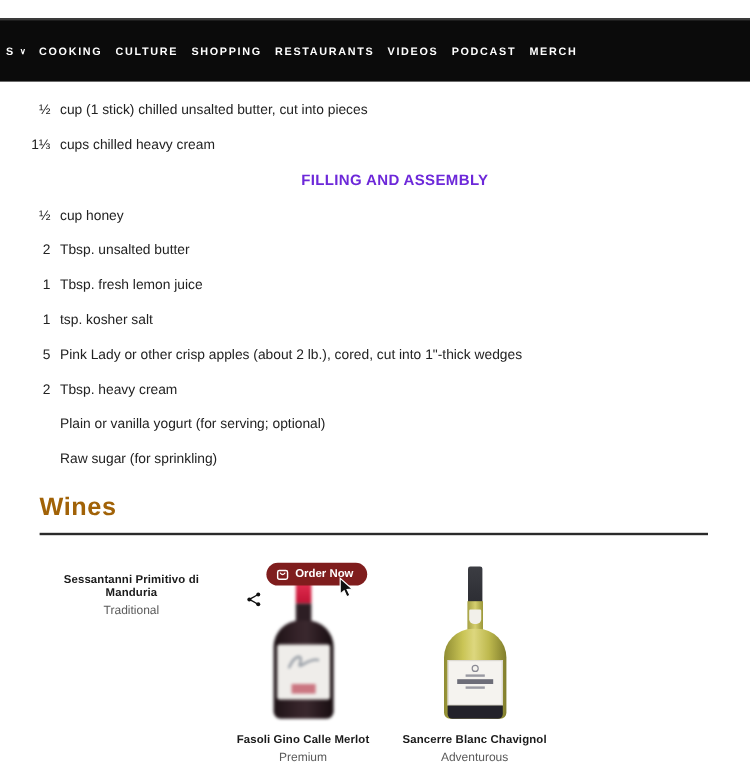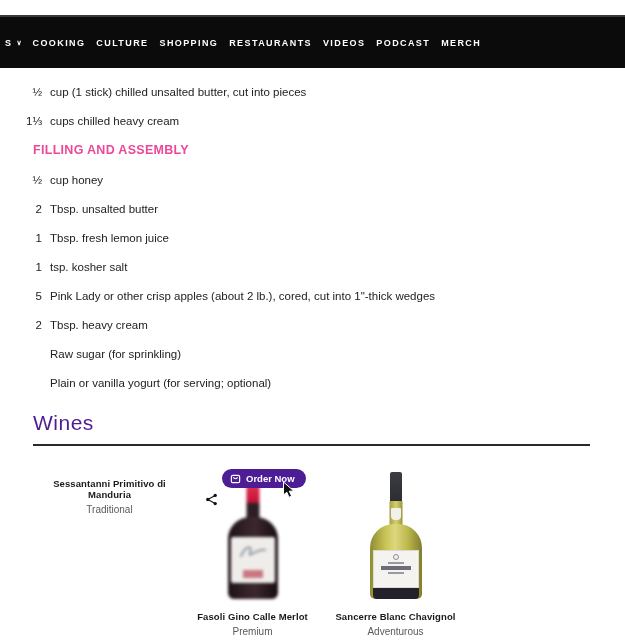--- a/index.html
+++ b/index.html
@@ -13,25 +13,25 @@
   .nav-item { color:#fff; font-size:9px; font-weight:bold; letter-spacing:1.4px;
     margin-right:11px; white-space:nowrap; cursor:pointer; }
   .nav-item .chev { font-size:7px; letter-spacing:0; margin-left:4px; position:relative; top:-1px; }
 
   
   .ingredients { margin-top:18px; }
   .ing-row { display:flex; margin-bottom:17px; font-size:11.5px; line-height:12px; color:#222; }
   .ing-qty { width:50px; text-align:right; padding-right:8px; flex:none; }
   .ing-text { flex:1; padding-right:36px; }
   .ing-heading { margin:0 0 17px 33px; font-size:12.5px; font-weight:bold;
-    letter-spacing:0.3px; color:#ec4899; line-height:13px; }
-
-  
-  .wines-heading { margin:22px 0 0 33px; font-size:21px; font-weight:normal;
-    letter-spacing:0.5px; color:#4c1d95; }
+    letter-spacing:0.3px; color:#6d28d9; line-height:13px;text-align:center; }
+
+  
+  .wines-heading { margin:22px 0 0 33px; font-size:21px; font-weight:bold;
+    letter-spacing:0.5px; color:#a16207; }
   .wines-rule { margin:9px 0 0 33px; width:557px; border-bottom:2px solid #2a2a2a; }
 
   .wines-row { position:relative; display:flex; margin:20px 0 0 38px; }
   .wine-card { width:143px; display:flex; flex-direction:column; align-items:center; }
   .bottle-area { height:133px; width:100%; display:flex; align-items:flex-end; justify-content:center; }
   .caption { margin-top:12px; text-align:center; }
   .wine-name { font-size:9.5px; font-weight:bold; color:#1a1a1a; letter-spacing:0.1px; }
   .wine-style { font-size:10px; color:#5a5a5a; margin-top:4px; }
 
   
@@ -86,21 +86,21 @@
     width:46px; height:38px; background:#f5f3ef; border:1px solid #dcd9d2;
     display:flex; flex-direction:column; align-items:center; gap:2px; padding-top:3px; }
   .b3 .crest { width:6px; height:6px; border-radius:50%; border:1px solid #8a8a94; }
   .b3 .lline { width:26px; height:2px; background:#9a9aa2; }
   .b3 .lline.dark { width:30px; height:4px; background:#6d6d78; }
   .b3 .lline.short { width:16px; }
 
   
   .order-btn { position:absolute; left:184px; top:3px; z-index:6;
     display:flex; align-items:center; gap:5px;
-    background:#4c1d95; color:#fff; border:none; border-radius:10px;
+    background:#7f1d1d; color:#fff; border:none; border-radius:10px;
     padding:4px 11px 4px 8px; font-size:9.5px; font-weight:bold;
     font-family:"Liberation Sans", sans-serif; cursor:pointer; }
   .cursor-icon { position:absolute; left:244px; top:15px; z-index:7; }
   .share-btn { position:absolute; left:167px; top:27px; z-index:6;
     background:none; border:none; cursor:pointer; padding:0; }
 </style>
 </head>
 <body>
 
 <div class="top-gap"></div>
@@ -149,25 +149,25 @@
   <div class="ing-row">
     <span class="ing-qty">5</span>
     <span class="ing-text">Pink Lady or other crisp apples (about 2 lb.), cored, cut into 1"-thick wedges</span>
   </div>
   <div class="ing-row">
     <span class="ing-qty">2</span>
     <span class="ing-text">Tbsp. heavy cream</span>
   </div>
   <div class="ing-row">
     <span class="ing-qty"></span>
+    <span class="ing-text">Plain or vanilla yogurt (for serving; optional)</span>
+  </div>
+  <div class="ing-row">
+    <span class="ing-qty"></span>
     <span class="ing-text">Raw sugar (for sprinkling)</span>
-  </div>
-  <div class="ing-row">
-    <span class="ing-qty"></span>
-    <span class="ing-text">Plain or vanilla yogurt (for serving; optional)</span>
   </div>
 </section>
 
 <h2 class="wines-heading">Wines</h2>
 <div class="wines-rule"></div>
 
 <div class="wines-row">
 
   <div class="wine-card">
     <div class="caption">

